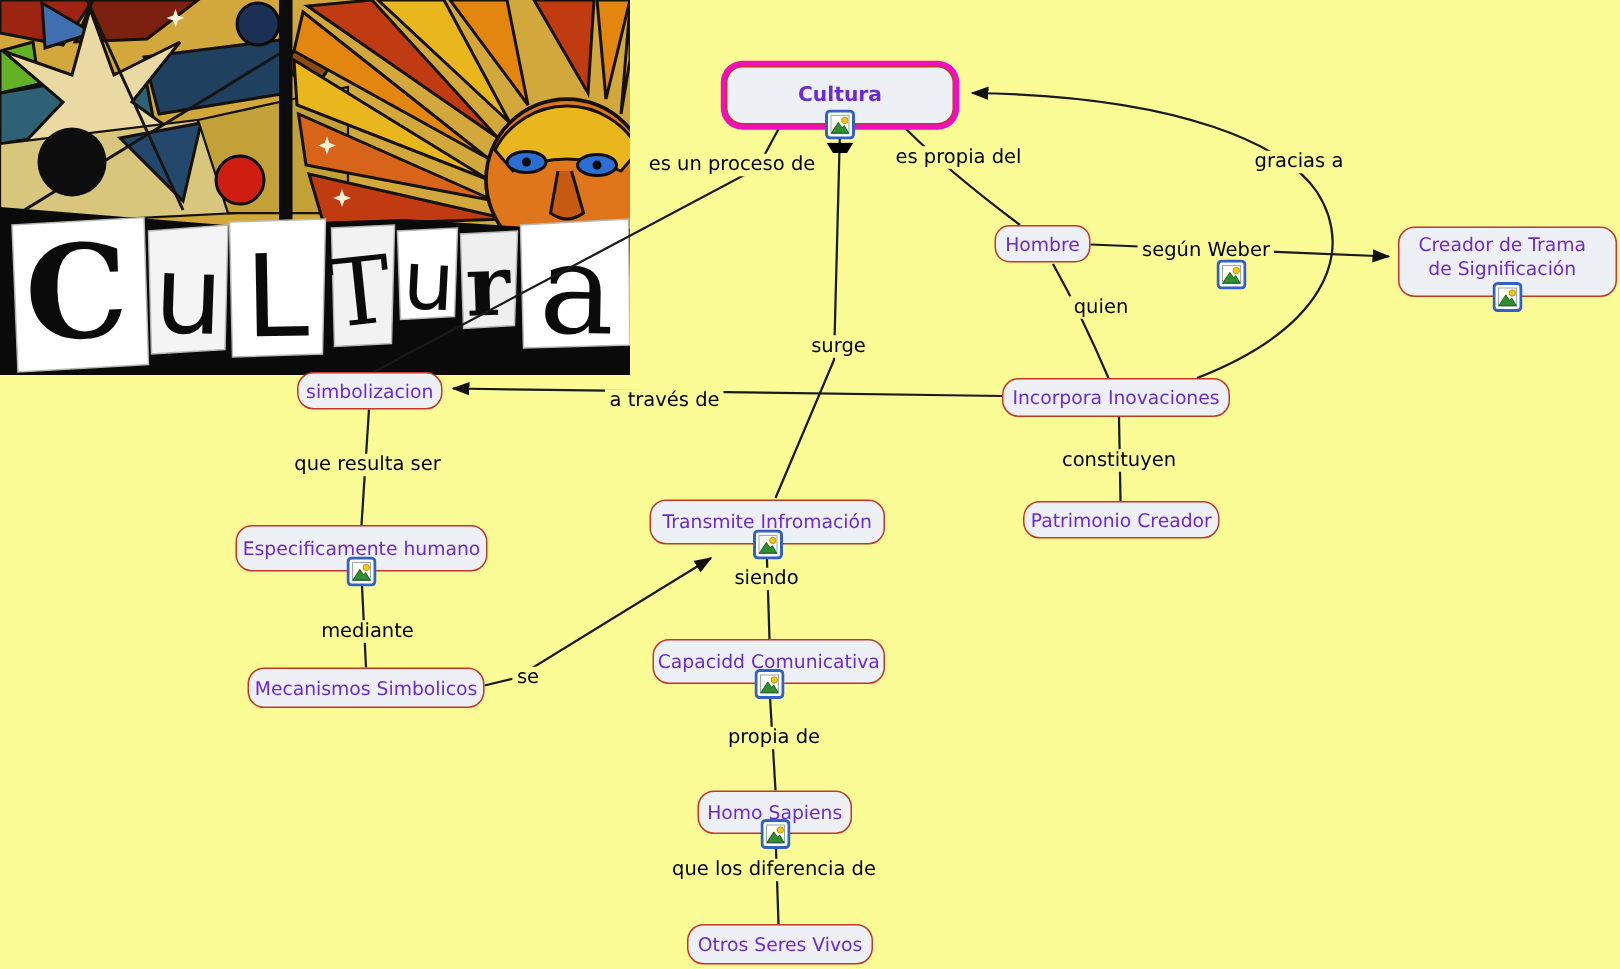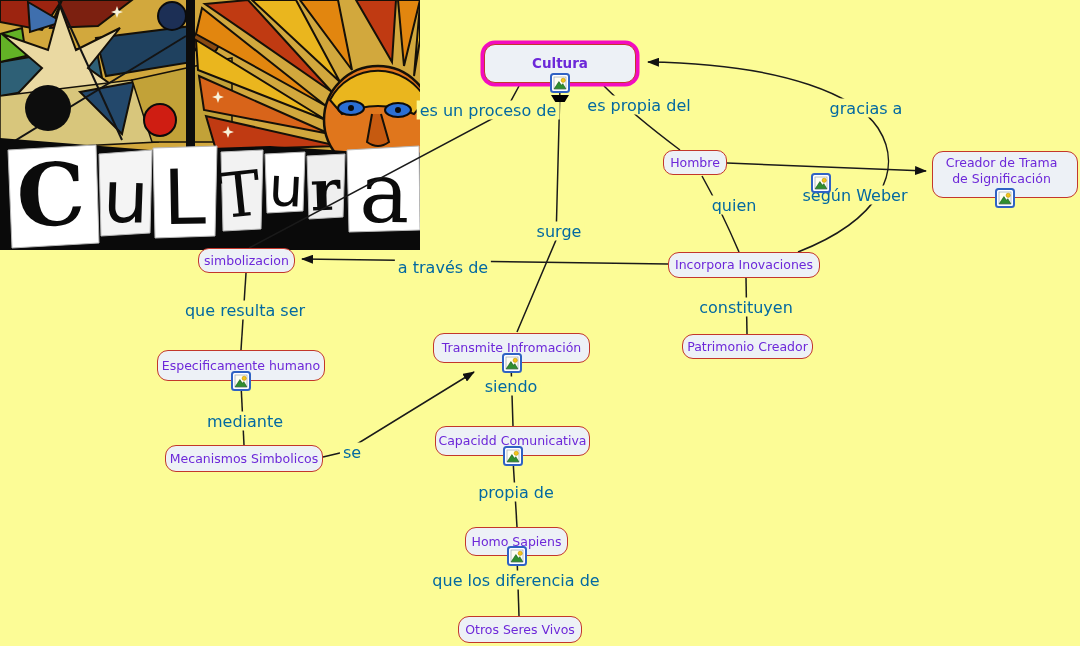--- a/index.html
+++ b/index.html
@@ -20,21 +20,21 @@
     white-space:pre-line;z-index:30;cursor:default;
   }
   .node.selected{
     box-shadow:0 0 0 3.5px var(--sel,#f30cc0);
     font-weight:700;font-size:13.5px;
   }
   .node.two-line{align-items:flex-start;padding:3px 13px 12px 6px;}
   .linklabel{
     position:absolute;transform:translate(-50%,-50%);
     background:var(--bg,#fcfc96);
-    font-size:16px;color:#0369a1;white-space:nowrap;
+    font-size:13px;color:#000000;white-space:nowrap;
     padding:0 3px;z-index:20;
   }
   .res-icon{position:absolute;width:20px;height:20px;z-index:40;}
   .stand{
     position:absolute;background:#000;z-index:35;
     clip-path:polygon(0 0,100% 0,76% 100%,24% 100%);
   }
 </style>
 </head>
 <body>
@@ -135,21 +135,21 @@
       <path d="M511,363 L513,426"></path>
       <path d="M513,459 L517,527"></path>
       <path d="M517,556 L519,616"></path>
     </g>
   </svg>
 
   <div id="labels-layer">
       <div class="linklabel" style="left: 488px; top: 110px;">es un proceso de</div>
       <div class="linklabel" style="left: 639px; top: 105px;">es propia del</div>
       <div class="linklabel" style="left: 866px; top: 108px;">gracias a</div>
-      <div class="linklabel" style="left: 855px; top: 167px; margin-top: 28px;">según Weber</div>
+      <div class="linklabel" style="left: 804px; top: 167px;">según Weber</div>
       <div class="linklabel" style="left: 734px; top: 205px;">quien</div>
       <div class="linklabel" style="left: 559px; top: 231px;">surge</div>
       <div class="linklabel" style="left: 443px; top: 267px;">a través de</div>
       <div class="linklabel" style="left: 746px; top: 307px;">constituyen</div>
       <div class="linklabel" style="left: 245px; top: 310px;">que resulta ser</div>
       <div class="linklabel" style="left: 511px; top: 386px;">siendo</div>
       <div class="linklabel" style="left: 245px; top: 421px;">mediante</div>
       <div class="linklabel" style="left: 352px; top: 452px;">se</div>
       <div class="linklabel" style="left: 516px; top: 492px;">propia de</div>
       <div class="linklabel" style="left: 516px; top: 580px;">que los diferencia de</div>

